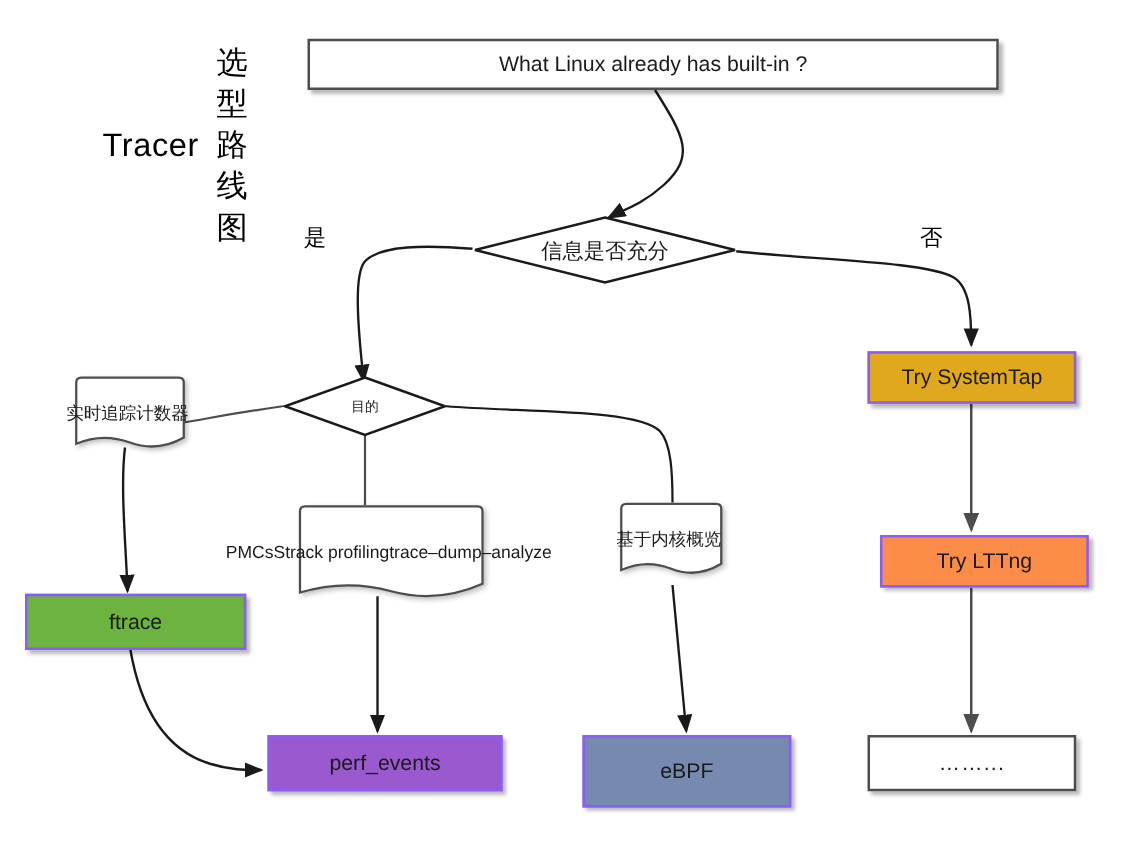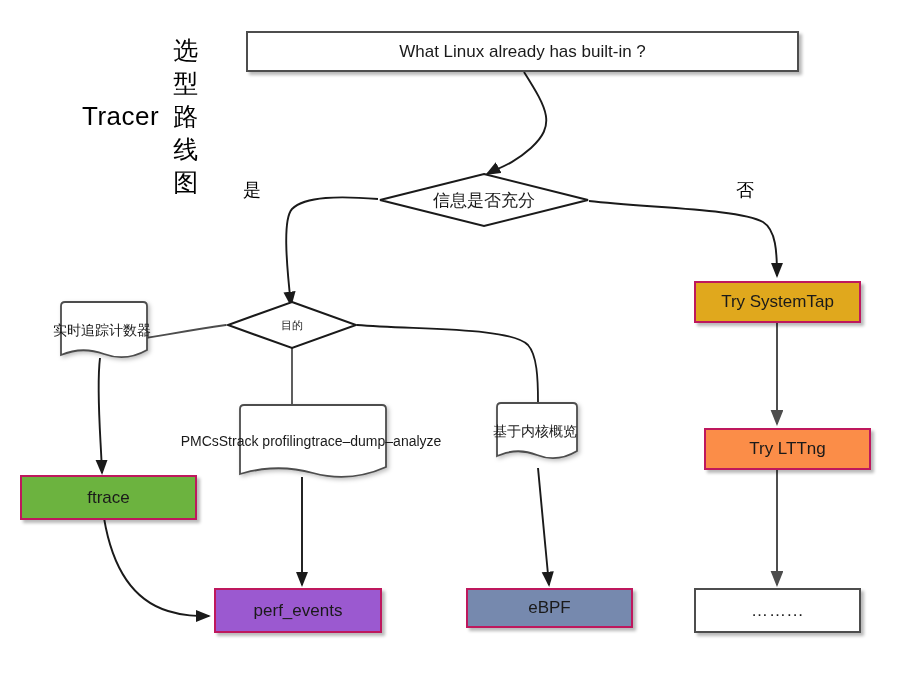--- a/index.html
+++ b/index.html
@@ -32,21 +32,21 @@
     justify-content: center;
     color: #1a1a1a;
   }
   
   .rect {
     border: 2px solid #4d4d4d;
     background: #ffffff;
     box-shadow: 3px 3px 3px rgba(0,0,0,0.28);
   }
   .rect.colored {
-    border: 2px solid #be185d;
+    border: 2px solid #8b5cf6;
   }
   
   .title-block {
     position: absolute;
     display: flex;
     align-items: center;
     color: #000;
   }
   .title-main {
     font-size: 26px;
@@ -218,25 +218,25 @@
       <span>PMCs</span>
       <span>Strack profiling</span>
       <span>trace–dump–analyze</span>
     </div>
   </div>
 
   <div class="node rect colored" style="left:20px; top:475px; width:177px; height:45px; background:#6cb33f; font-size:17px;">
     <span>ftrace</span>
   </div>
 
-  <div class="node rect colored" style="left:214px; top:588px; width:168px; height:45px; background:#9b59d0; font-size:17px;">
+  <div class="node rect colored" style="left:214px; top:588px; width:188px; height:45px; background:#9b59d0; font-size:17px;">
     <span>perf_events</span>
   </div>
 
-  <div class="node rect colored" style="left:466px; top:588px; width:167px; height:40px; background:#7689ae; font-size:17px;">
+  <div class="node rect colored" style="left:466px; top:588px; width:167px; height:58px; background:#7689ae; font-size:17px;">
     <span>eBPF</span>
   </div>
 
   <div class="node rect colored" style="left:694px; top:281px; width:167px; height:42px; background:#e0a81d; font-size:17px;">
     <span>Try SystemTap</span>
   </div>
 
   <div class="node rect colored" style="left:704px; top:428px; width:167px; height:42px; background:#fb8d48; font-size:17px;">
     <span>Try LTTng</span>
   </div>

